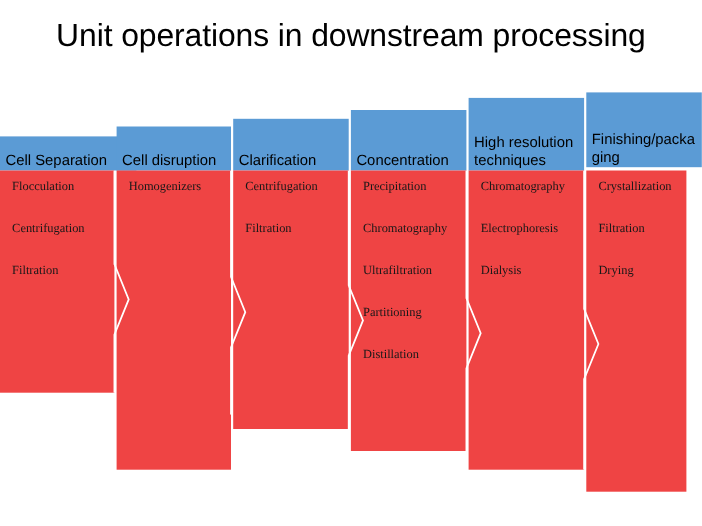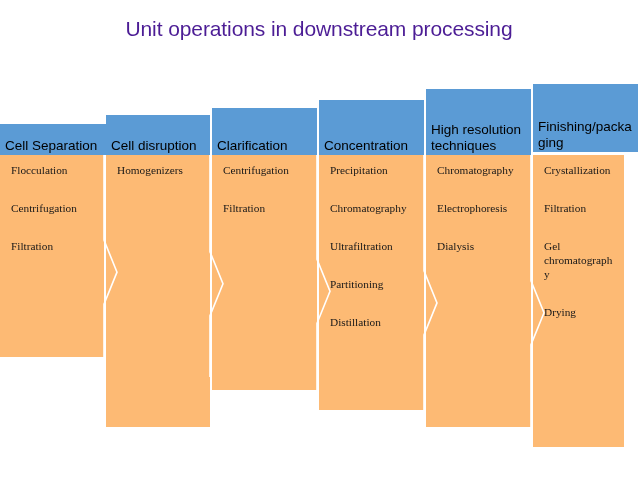--- a/index.html
+++ b/index.html
@@ -19,23 +19,23 @@
     height: 478px;
     background: #ffffff;
   }
   #slide-title {
     position: absolute;
     left: 0;
     top: 17px;
     width: 638px;
     text-align: center;
     font-family: "Liberation Sans", sans-serif;
-    font-size: 21px;
+    font-size: 29px;
     font-weight: 400;
-    color: #4c1d95;
+    color: #000000;
     letter-spacing: -0.1px;
     white-space: nowrap;
   }
 
   .stage {
     position: absolute;
   }
 
   .stage-header {
     position: absolute;
@@ -51,21 +51,21 @@
     font-size: 13.5px;
     font-weight: 400;
     line-height: 15.5px;
     color: #000000;
     padding-bottom: 2px;
     word-break: break-word;
   }
 
   .stage-body {
     position: absolute;
-    background: #fdba74;
+    background: #ef4444;
     box-sizing: border-box;
     padding: 8px 7px 0 11px;
     overflow: hidden;
   }
   .stage-item {
     font-family: "Liberation Serif", serif;
     font-size: 11.3px;
     line-height: 14px;
     color: #181818;
     margin: 0 0 24px 0;
@@ -126,21 +126,20 @@
         <div class="stage-item">Chromatography</div>
         <div class="stage-item">Electrophoresis</div>
         <div class="stage-item">Dialysis</div>
       </div>
       <div class="stage stage-header" style="left: 533px; top: 84px; width: 105px; height: 68px;">
         <div class="stage-header-label">Finishing/packaging</div>
       </div>
       <div class="stage stage-body" style="left: 533px; top: 155px; width: 91px; height: 292px;">
         <div class="stage-item">Crystallization</div>
         <div class="stage-item">Filtration</div>
-        <div class="stage-item">Gel chromatography</div>
         <div class="stage-item">Drying</div>
       </div>
       <div class="sep" style="left: 102px; top: 155px; width: 17px; height: 202px;">
         <svg width="17" height="202" viewBox="0 0 17 202">
           <path d="M 2 0 L 2 85.16 L 15 117.16 L 2 149.16 L 2 202" fill="none" stroke="#FFFFFF" stroke-width="1.6"></path>
         </svg>
       </div>
       <div class="sep" style="left: 208px; top: 155px; width: 17px; height: 222px;">
         <svg width="17" height="222" viewBox="0 0 17 222">
           <path d="M 2 0 L 2 96.75999999999999 L 15 128.76 L 2 160.76 L 2 222" fill="none" stroke="#FFFFFF" stroke-width="1.6"></path>

